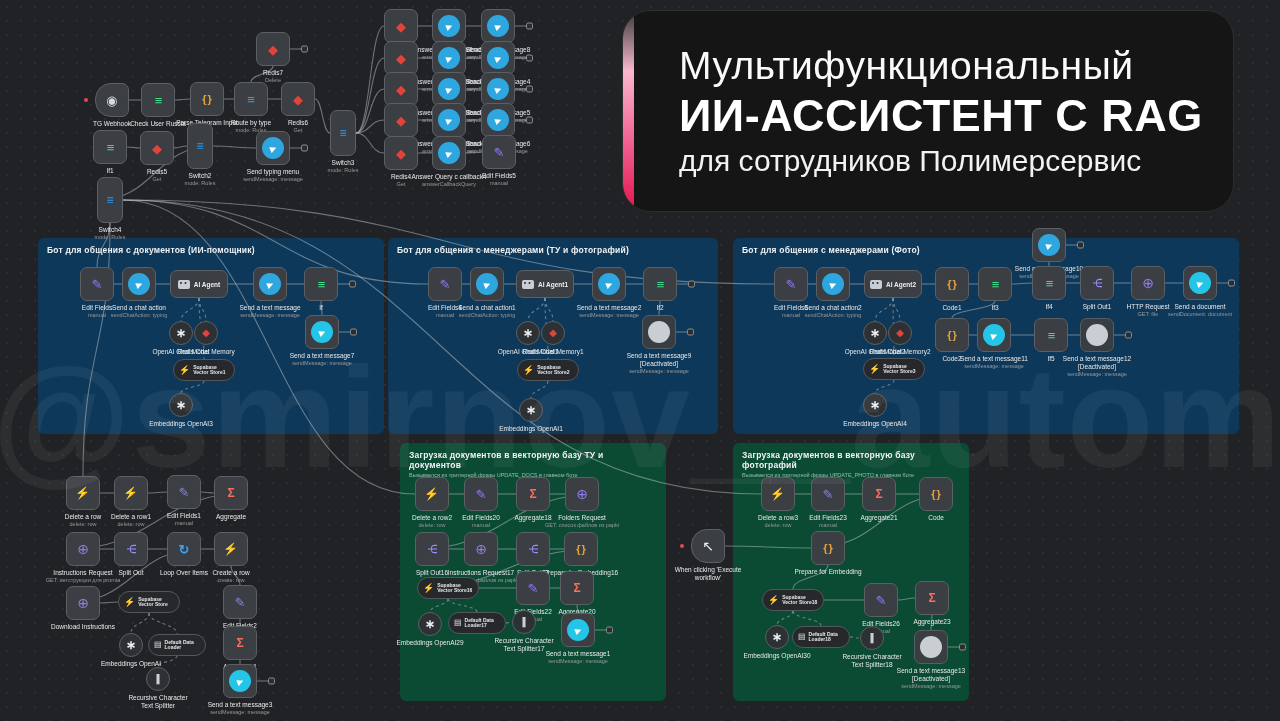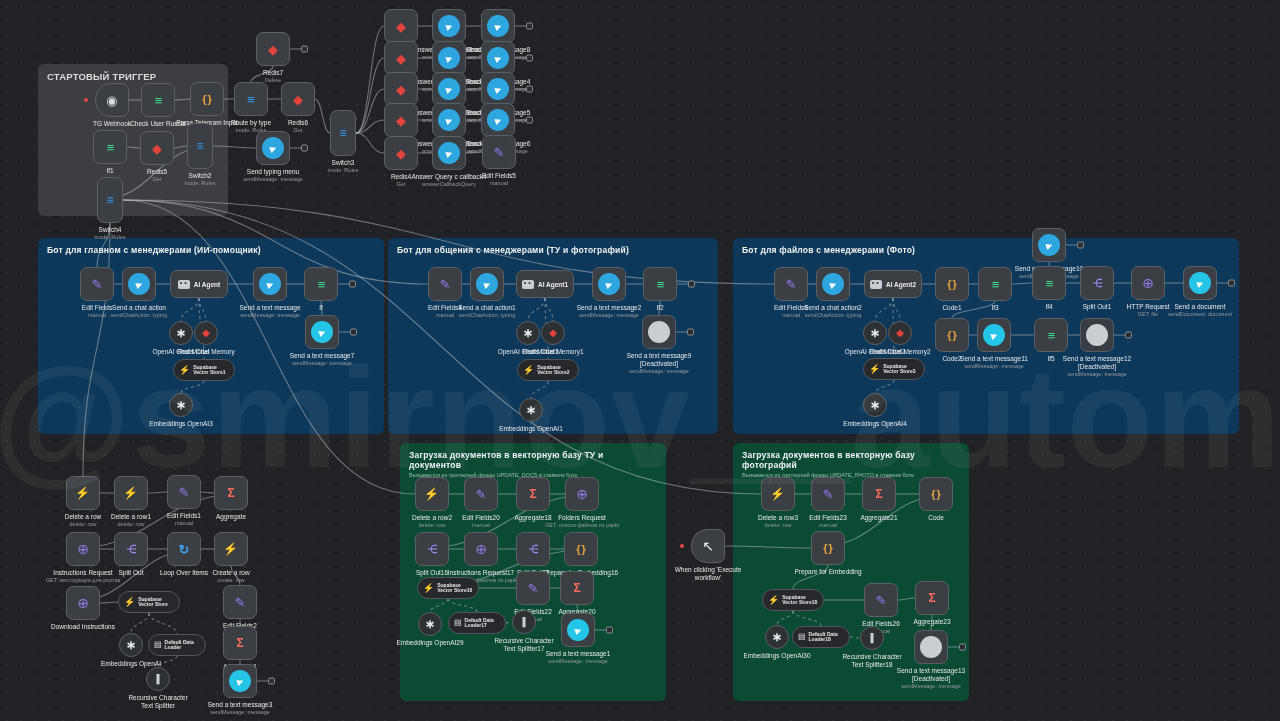--- a/index.html
+++ b/index.html
@@ -163,31 +163,34 @@
       <path d="M725,546 C768,546 768,548 811,548" fill="none" stroke="rgba(190,196,202,0.5)" stroke-width="1.1"></path>
       <path d="M828,565 C828,577 793,577 793,589" fill="none" stroke="rgba(190,196,202,0.5)" stroke-width="1.1"></path>
       <path d="M824,600 C844,600 844,600 864,600" fill="none" stroke="rgba(190,196,202,0.5)" stroke-width="1.1"></path>
       <path d="M898,600 C906.5,600 906.5,598 915,598" fill="none" stroke="rgba(190,196,202,0.5)" stroke-width="1.1"></path>
       <path d="M932,615 C932,622.5 931,622.5 931,630" fill="none" stroke="rgba(190,196,202,0.5)" stroke-width="1.1"></path>
       <path d="M793,611 C793,618 777,618 777,625" fill="none" stroke="rgba(190,196,202,0.5)" stroke-width="1.1" stroke-dasharray="3,3"></path>
       <path d="M793,611 C793,618.5 821,618.5 821,626" fill="none" stroke="rgba(190,196,202,0.5)" stroke-width="1.1" stroke-dasharray="3,3"></path>
       <path d="M850,637 C855,637 855,638 860,638" fill="none" stroke="rgba(190,196,202,0.5)" stroke-width="1.1" stroke-dasharray="3,3"></path>
     </svg>
   <div id="watermark">@smirnov__automat</div>
-<div class="section dim" style="left: 38px; top: 64px; width: 190px; height: 152px;">
-      <div class="sec-title">СТАРТОВЫЙ ТРИГГЕР</div>
-    </div>
+  <div id="title-card">
+    <div class="strip"></div>
+    <div class="tl1">Мультифункциональный</div>
+    <div class="tl2">ИИ-АССИСТЕНТ С RAG</div>
+    <div class="tl3">для сотрудников Полимерсервис</div>
+  </div>
     <div class="section blue" style="left: 38px; top: 238px; width: 346px; height: 196px;">
-      <div class="sec-title">Бот для главном с менеджерами (ИИ-помощник)</div>
+      <div class="sec-title">Бот для общения с документов (ИИ-помощник)</div>
     </div>
     <div class="section blue" style="left: 388px; top: 238px; width: 330px; height: 196px;">
       <div class="sec-title">Бот для общения с менеджерами (ТУ и фотографий)</div>
     </div>
     <div class="section blue" style="left: 733px; top: 238px; width: 506px; height: 196px;">
-      <div class="sec-title">Бот для файлов с менеджерами (Фото)</div>
+      <div class="sec-title">Бот для общения с менеджерами (Фото)</div>
     </div>
     <div class="section green" style="left: 400px; top: 443px; width: 266px; height: 258px;">
       <div class="sec-title">Загрузка документов в векторную базу ТУ и документов</div>
       <div class="sec-sub">Вызывается из триггерной фразы UPDATE_DOCS в главном боте</div>
     </div>
     <div class="section green" style="left: 733px; top: 443px; width: 236px; height: 258px;">
       <div class="sec-title">Загрузка документов в векторную базу фотографий</div>
       <div class="sec-sub">Вызывается из триггерной фразы UPDATE_PHOTO в главном боте</div>
     </div>
     <div class="nwrap" style="left: 112px; top: 100px;">

